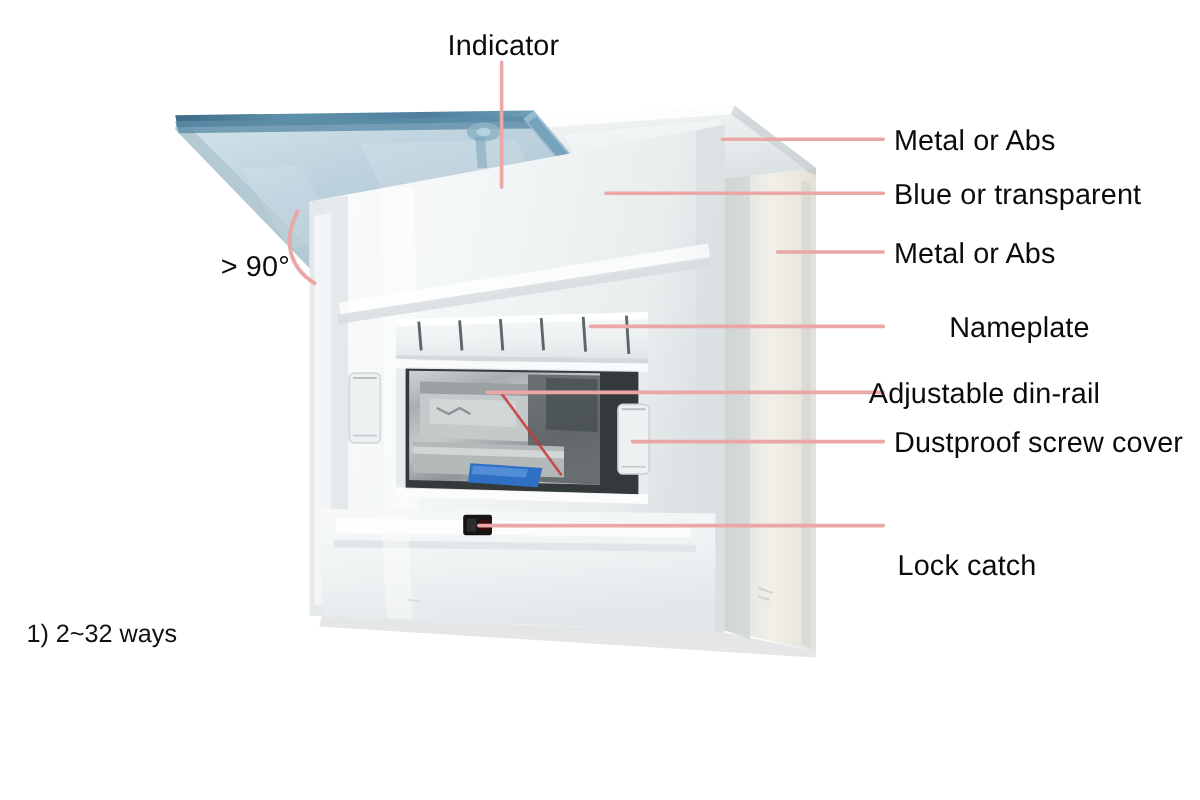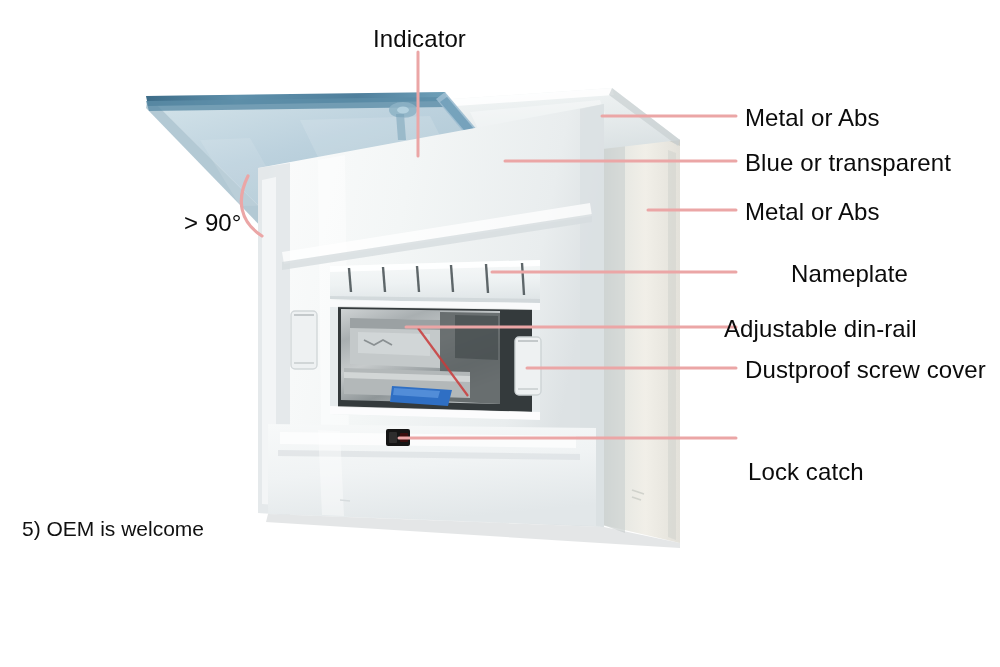--- a/index.html
+++ b/index.html
@@ -258,16 +258,16 @@
 
   <div class="anno" style="left:748px; top:260px;margin-left:43px;">Nameplate</div>
 
   <div class="anno" style="left:724px; top:315px;text-align:center;">Adjustable din-rail</div>
 
   <div class="anno" style="left:745px; top:356px;">Dustproof screw cover</div>
 
   <div class="anno" style="left:748px; top:426px;margin-top:32px;">Lock catch</div>
 
   <div id="features">
-    <div>5) OEM is welcome</div>
+    <div>1) 2~32 ways</div>
   </div>
 
 </div>
 
 </body></html>

